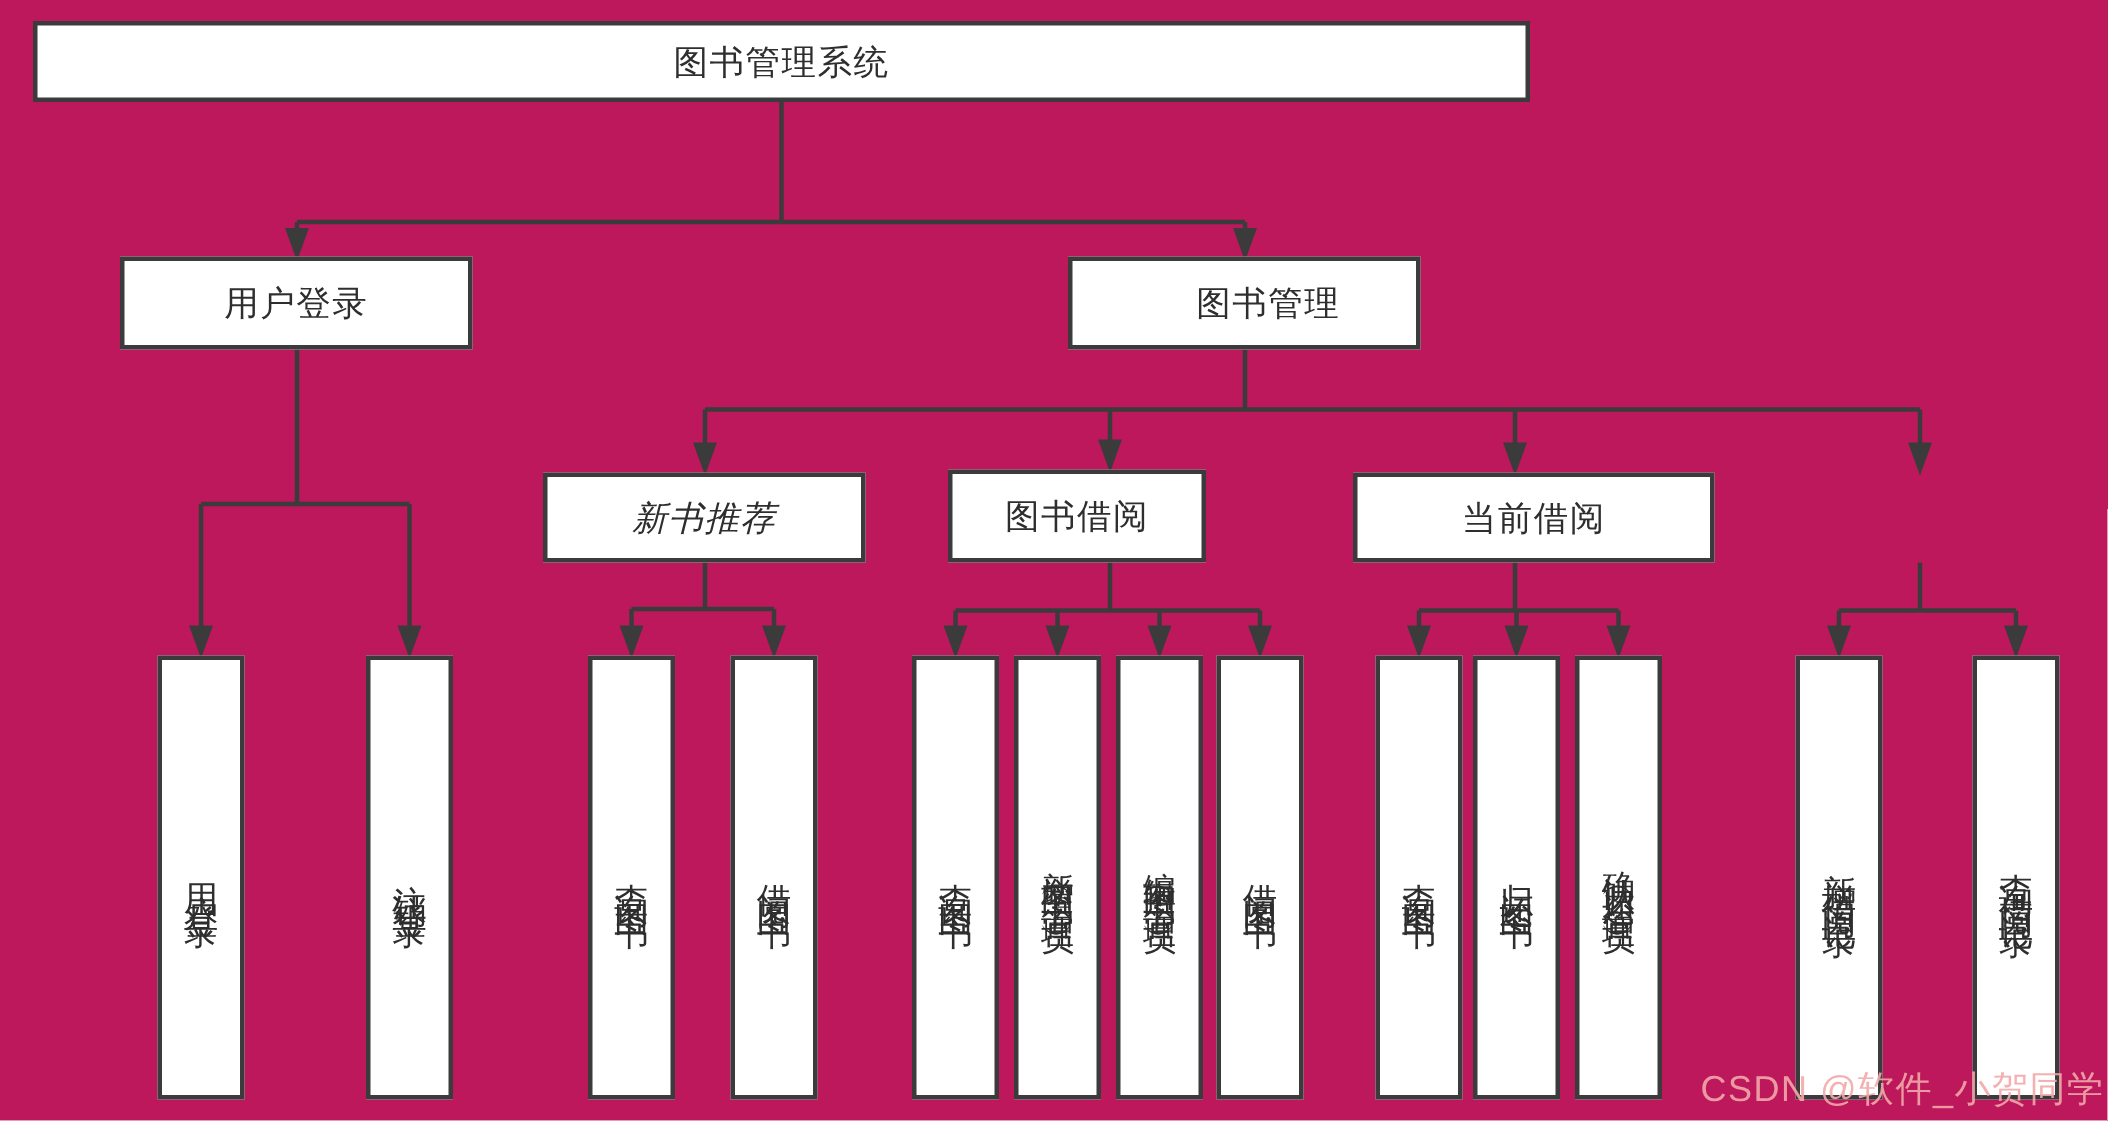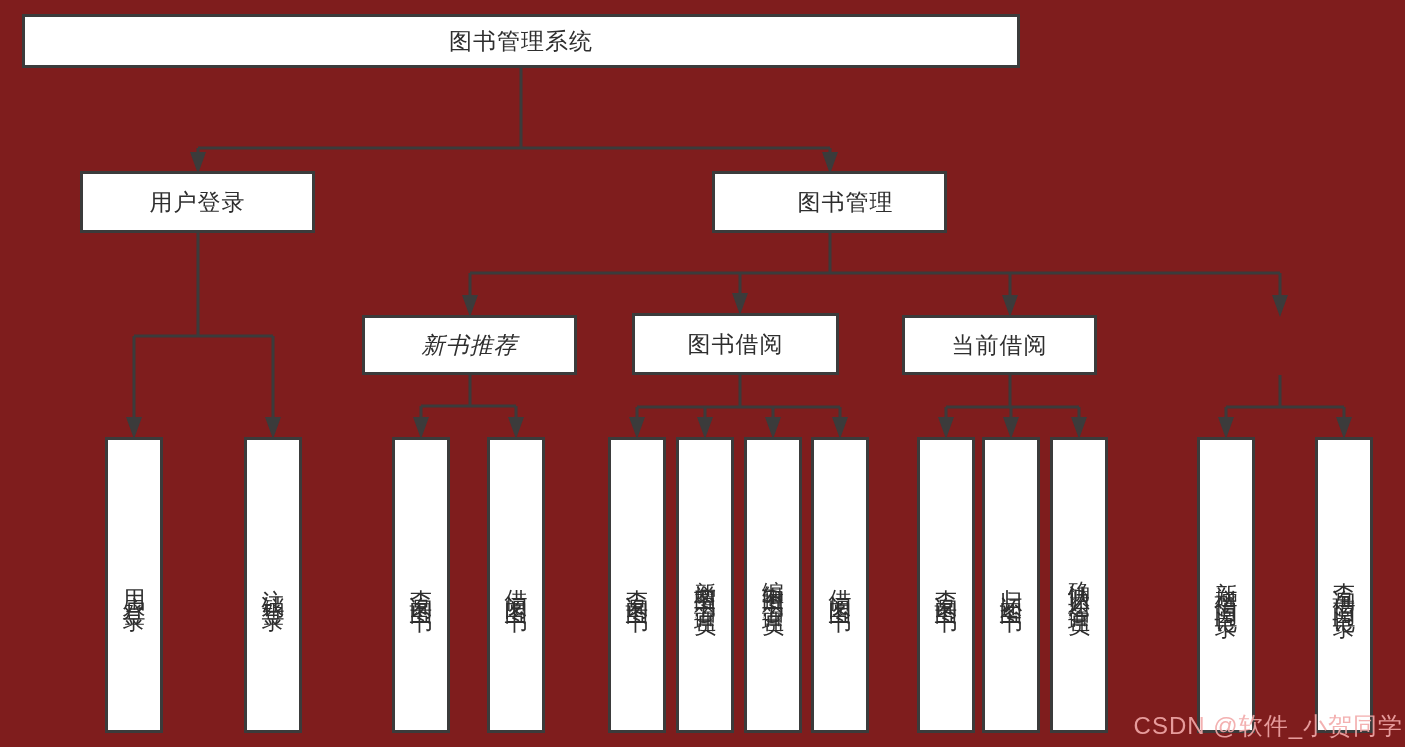--- a/index.html
+++ b/index.html
@@ -4,21 +4,21 @@
 <style>
   html, body {
     margin: 0;
     padding: 0;
     background: #ffffff;
   }
   #stage {
     position: relative;
     width: 1405px;
     height: 747px;
-    background: #7f1d1d;
+    background: #be185d;
     font-family: "Liberation Sans", "DejaVu Sans", sans-serif;
     overflow: hidden;
   }
   #connectors {
     position: absolute;
     left: 0; top: 0;
     width: 1405px;
     height: 747px;
   }
   .box {
@@ -126,22 +126,22 @@
       <path class="head" d="M1344 439 l-8 -22 h16 z"></path>
     </g>
   </svg>
 
   <div class="box hbox" style="left:22px; top:14px; width:998px; height:54px;">图书管理系统</div>
 
   <div class="box hbox" style="left:80px; top:171px; width:235px; height:62px;">用户登录</div>
   <div class="box hbox" style="left:712px; top:171px; width:235px; height:62px;padding-left:32px;">图书管理</div>
 
   <div class="box hbox" style="left:362px; top:315px; width:215px; height:60px;font-style:italic;">新书推荐</div>
-  <div class="box hbox" style="left:632px; top:313px; width:207px; height:62px;">图书借阅</div>
-  <div class="box hbox" style="left:902px; top:315px; width:195px; height:60px;">当前借阅</div>
+  <div class="box hbox" style="left:632px; top:313px; width:172px; height:62px;">图书借阅</div>
+  <div class="box hbox" style="left:902px; top:315px; width:241px; height:60px;">当前借阅</div>
 
   <div class="box leaf" style="left:105px;">
     <span class="vtext">用户登录</span>
   </div>
   <div class="box leaf" style="left:244px;">
     <span class="vtext">注销登录</span>
   </div>
 
   <div class="box leaf" style="left:392px;">
     <span class="vtext">查询图书</span>

